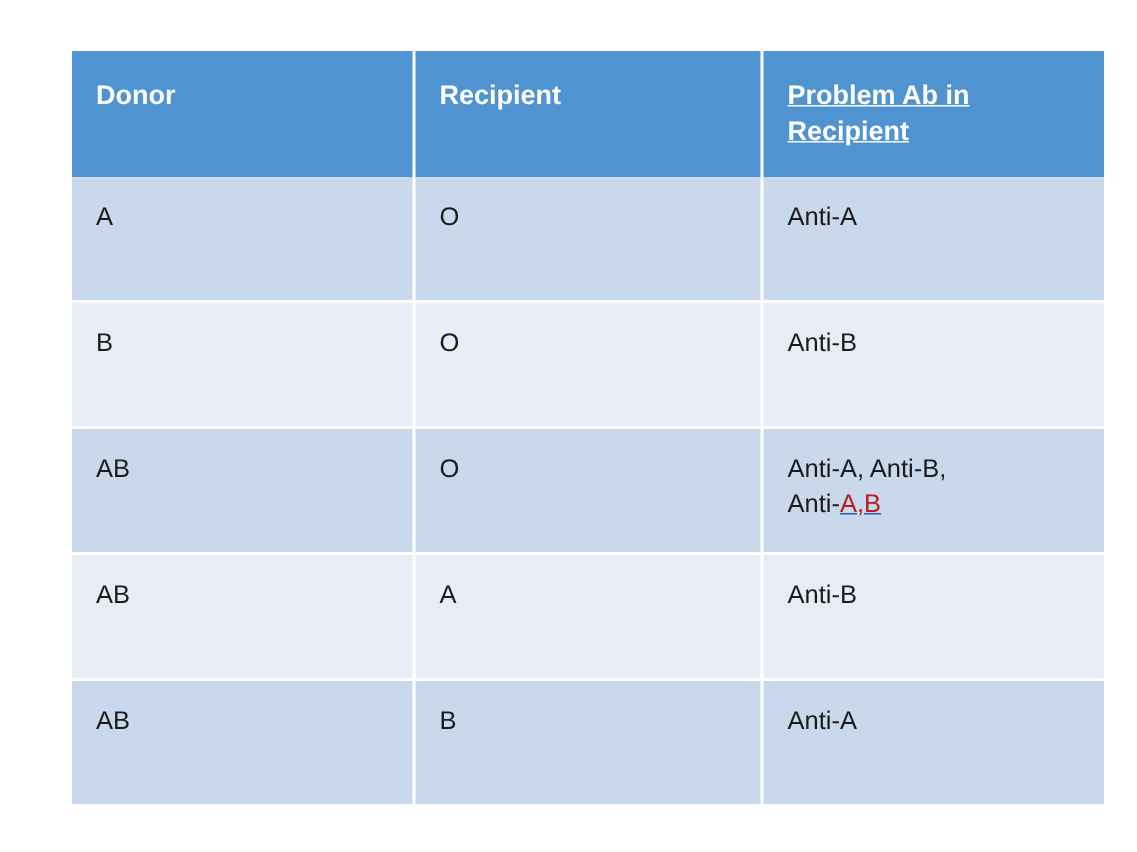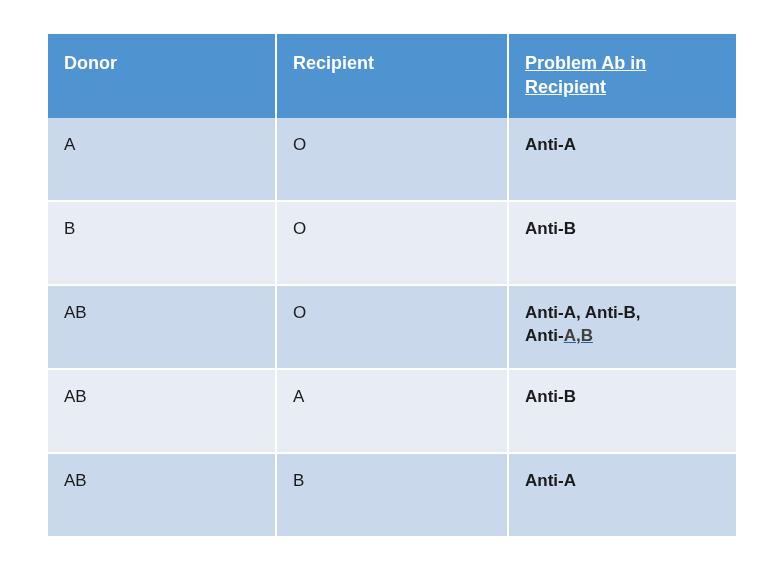--- a/index.html
+++ b/index.html
@@ -55,36 +55,35 @@
     color: #1b1b1b;
     text-align: left;
     vertical-align: top;
     padding: 16px 0 16px 16px;
     line-height: 1.35;
     border-right: 2px solid #ffffff;
     border-bottom: 2px solid #ffffff;
   }
   table.blood-table td:last-child {
     border-right: none;
-    font-weight: bold;
   }
   tr.row-odd td { background: #c9d8ea; }
   tr.row-even td { background: #e8edf5; }
 
   tr.r0 td { height: 50px; }
   tr.r1 td { height: 50px; }
   tr.r2 td { height: 50px; }
   tr.r3 td { height: 50px; }
   tr.r4 td { height: 50px; }
 
   .cell-line { display: block; }
   .underlined {
     text-decoration: underline;
     text-decoration-color: #2b5fa8;
-    color: #404040;
+    color: #b91c1c;
   }
 </style>
 </head>
 <body>
 
 <div class="page">
   <div class="table-wrap">
     <table class="blood-table">
       <colgroup>
         <col class="c1">

